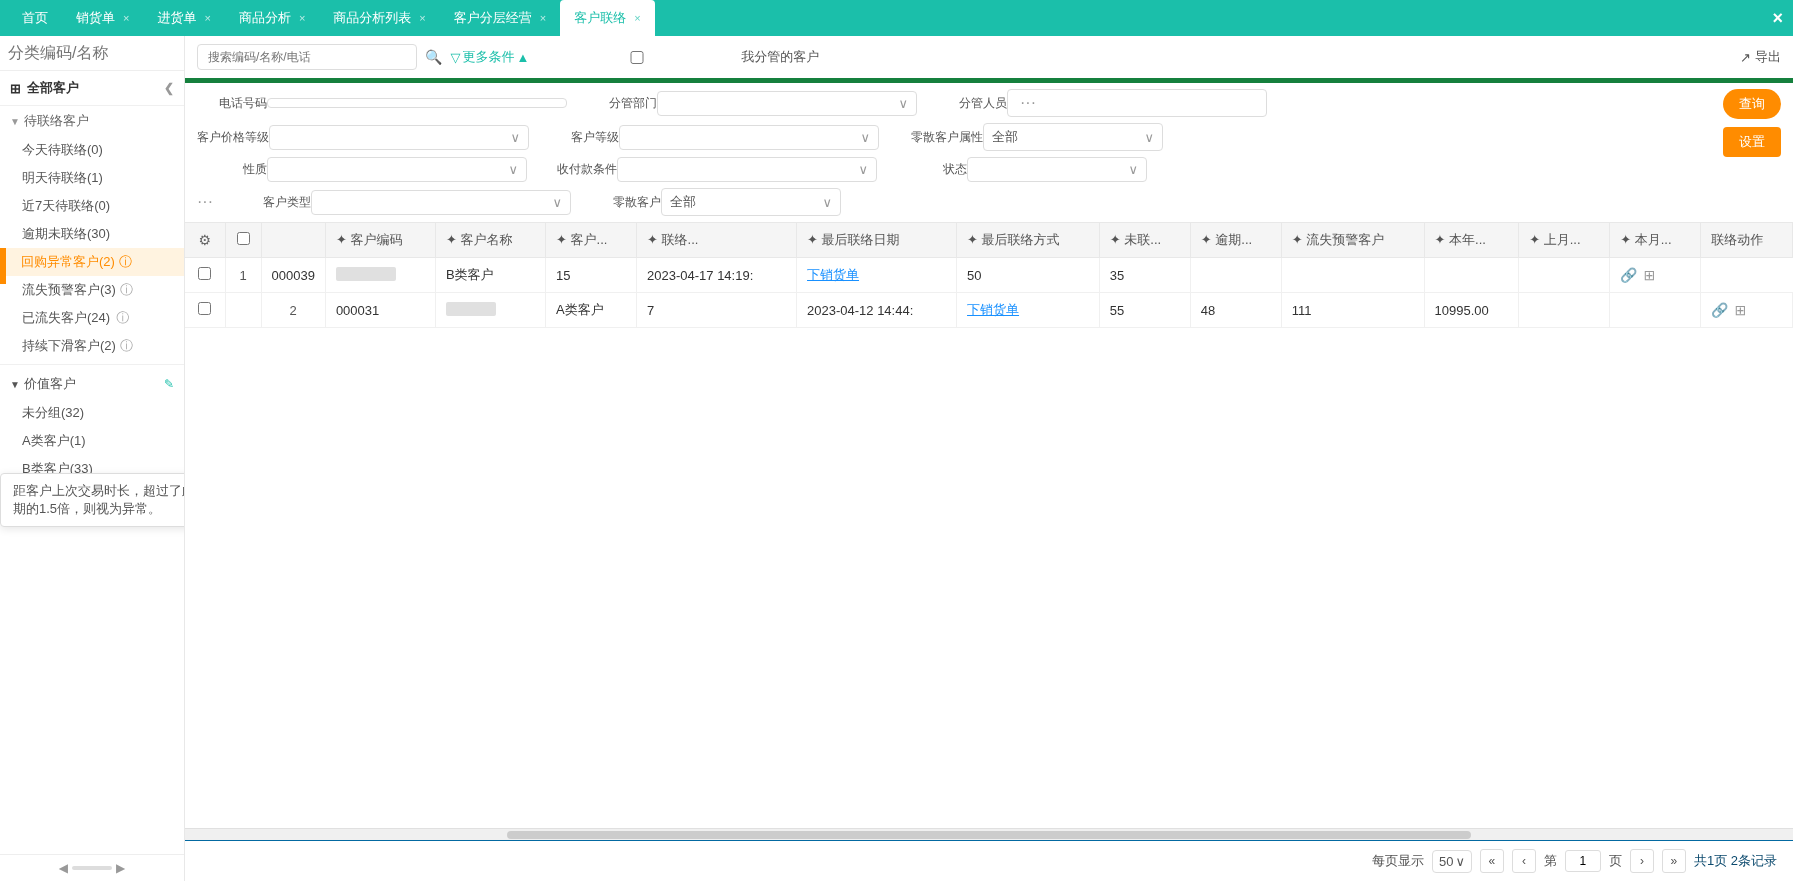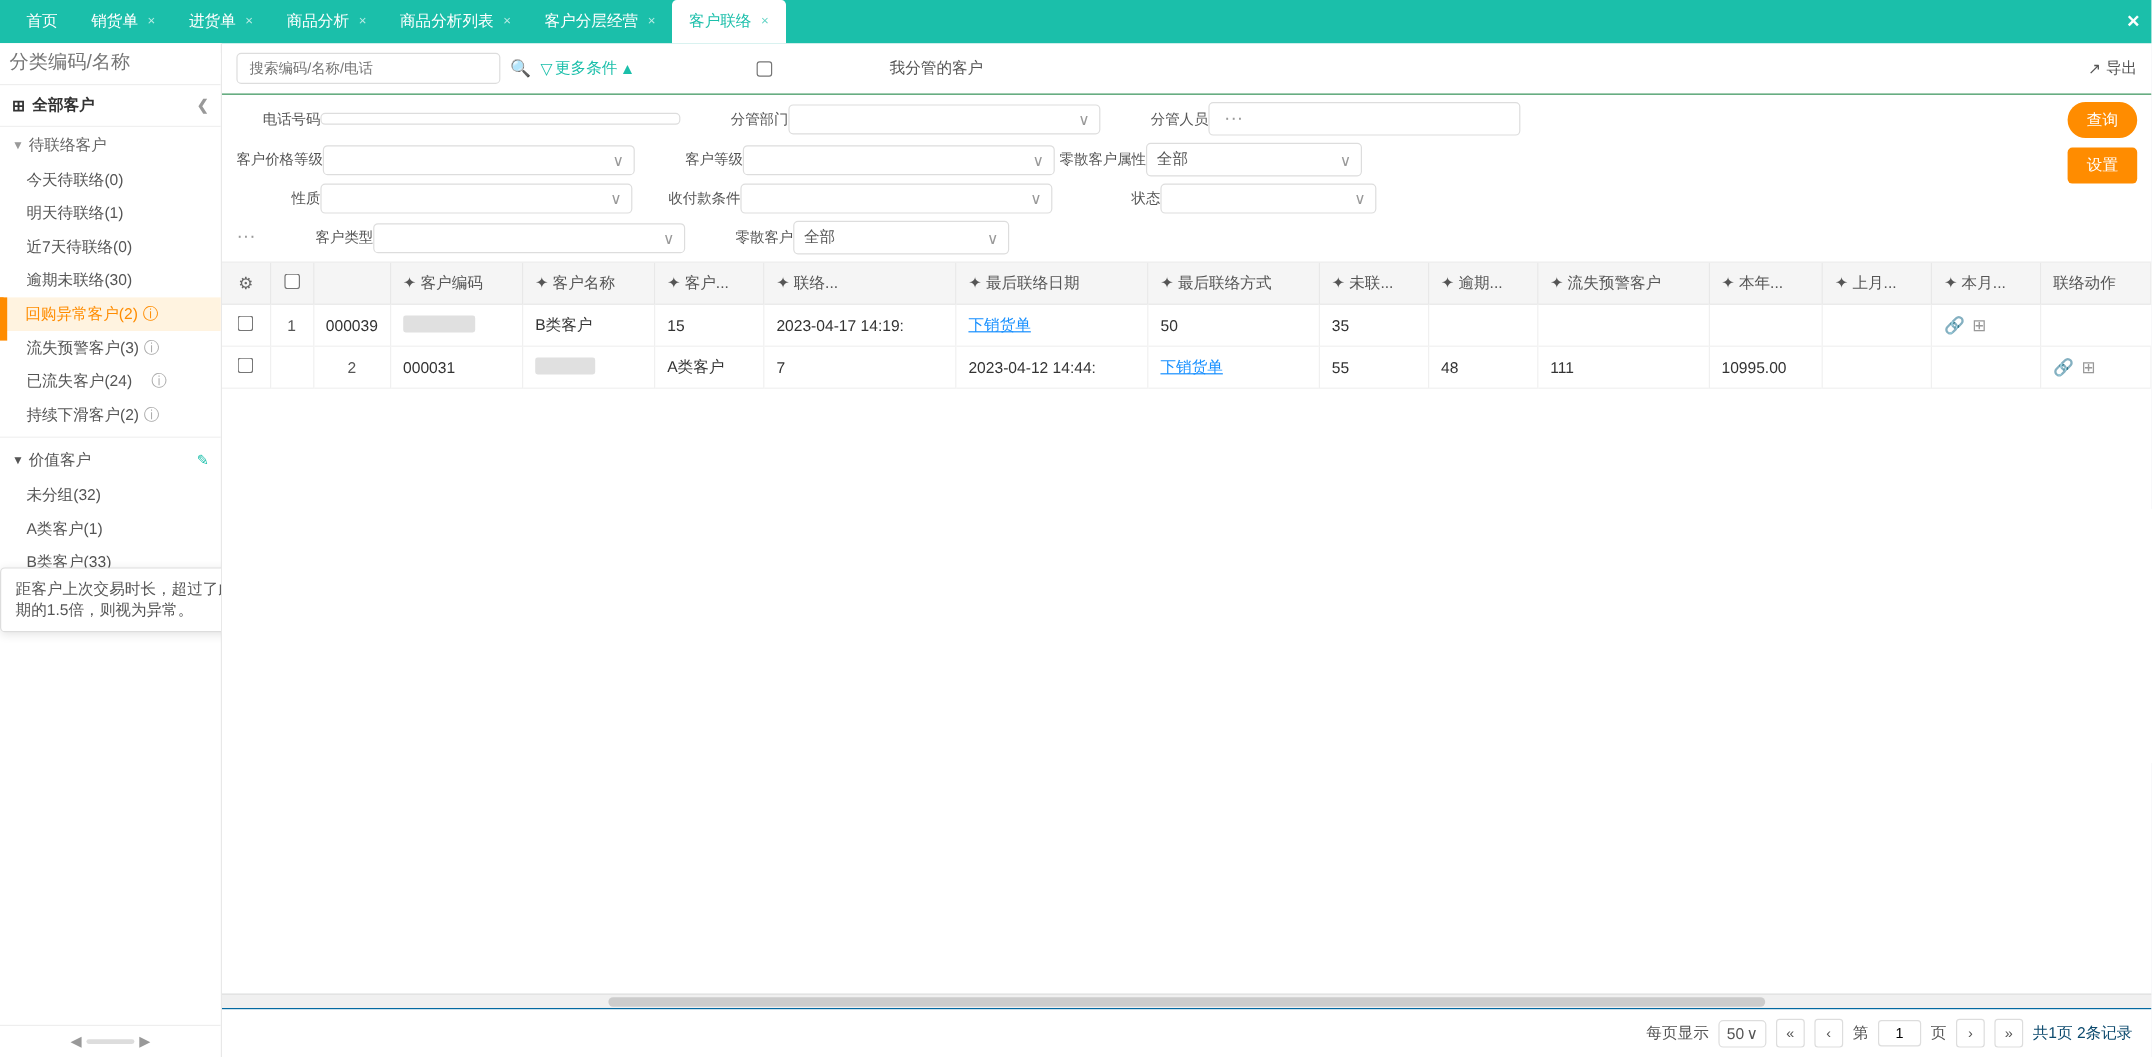--- a/index.html
+++ b/index.html
@@ -136,21 +136,21 @@
       display: flex;
       flex-direction: column;
       overflow: hidden;
       background: #f5f6f8;
     }
 
     
     .filter-bar {
       background: white;
       padding: 8px 12px;
-      border-bottom: 1px solid #15803d;
+      border-bottom: 5px solid #15803d;
       display: flex;
       align-items: center;
       gap: 8px;
     }
     .filter-bar input {
       border: 1px solid #ddd;
       border-radius: 4px;
       padding: 5px 10px;
       font-size: 12px;
       outline: none;
@@ -377,21 +377,21 @@
 
         <div class="tooltip-box">
           <span>距客户上次交易时长，超过了此客户的平均交易周期的1.5倍，则视为异常。</span>
         </div>
       </div>
 
       <div class="sidebar-item" style="display:flex;align-items:center;gap:4px; padding-left:22px;">
         <span>流失预警客户(3)</span>
         <span style="color:#aaa;">ⓘ</span>
       </div>
-      <div class="sidebar-item" style="display:flex;align-items:center;gap:16px; padding-left:22px;">
+      <div class="sidebar-item" style="display:flex;align-items:center;gap:6px; padding-left:22px;">
         <span>已流失客户(24)</span>
         <span style="color:#aaa;">ⓘ</span>
       </div>
       <div class="sidebar-item" style="display:flex;align-items:center;gap:4px; padding-left:22px;">
         <span>持续下滑客户(2)</span>
         <span style="color:#aaa;">ⓘ</span>
       </div>
 
       <div class="sidebar-divider"></div>
 
@@ -466,21 +466,21 @@
             <span class="filter-label">客户价格等级</span>
             <div class="filter-select" style="flex:1;max-width:260px;">
               <span></span>
               <span class="arrow">∨</span>
             </div>
             <span class="filter-label" style="margin-left:20px;">客户等级</span>
             <div class="filter-select" style="flex:1;max-width:260px;">
               <span></span>
               <span class="arrow">∨</span>
             </div>
-            <span class="filter-label" style="margin-left:4px;">零散客户属性</span>
+            <span class="filter-label" style="margin-left:32px;">零散客户属性</span>
             <div class="filter-select" style="flex:1;max-width:180px;">
               <span>全部</span>
               <span class="arrow">∨</span>
             </div>
           </div>
 
           <div class="filter-row">
             <span class="filter-label">性质</span>
             <div class="filter-select" style="flex:1;max-width:260px;">
               <span></span>

